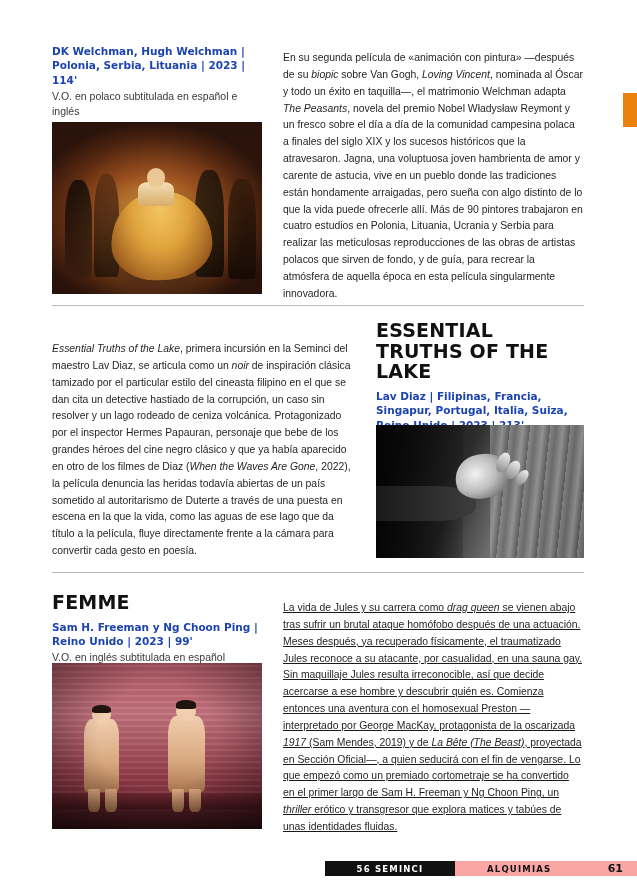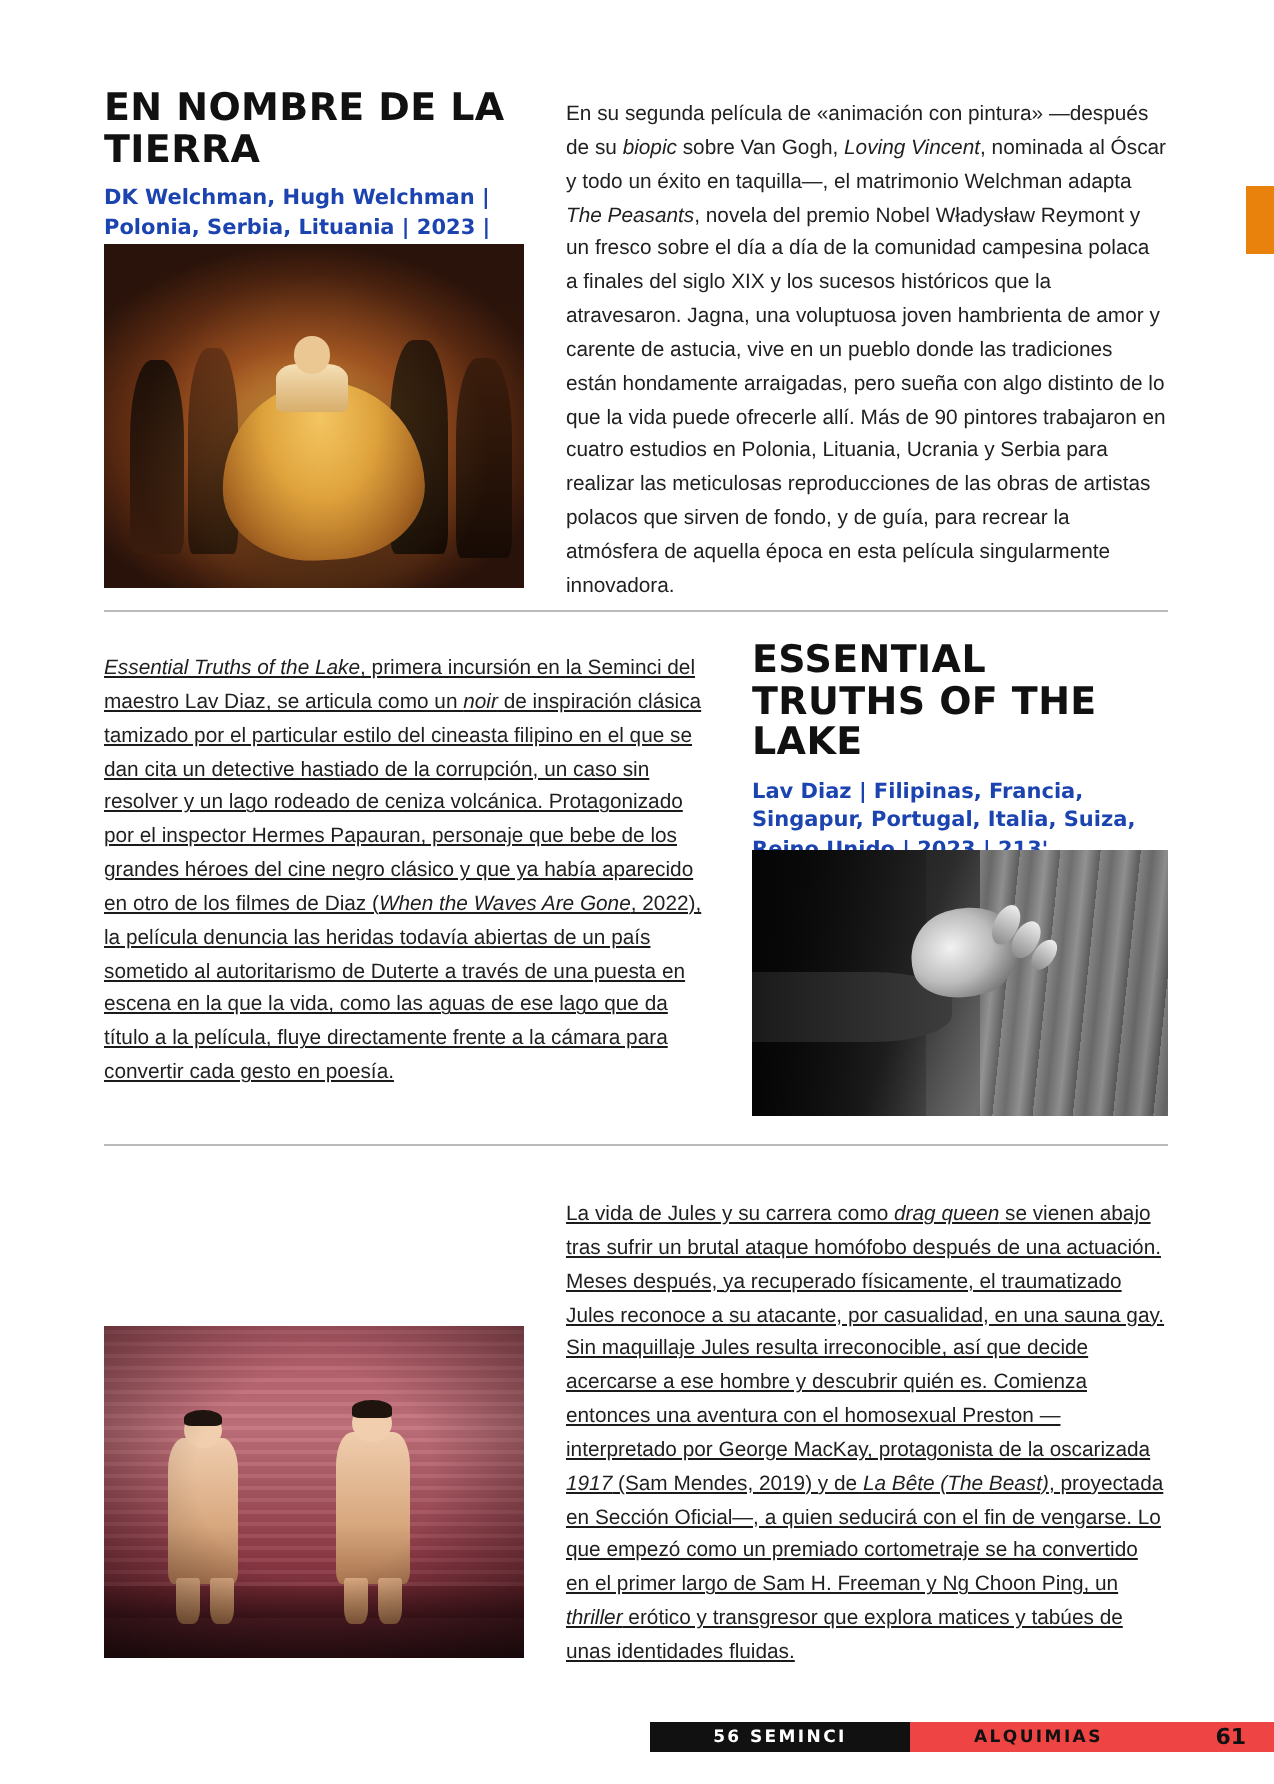--- a/index.html
+++ b/index.html
@@ -89,23 +89,22 @@
     position: absolute;
     left: 283px;
     top: 50px;
     width: 300px;
   }
 
   
   #etl-left {
     position: absolute;
     left: 52px;
-    top: 327px;
+    top: 341px;
     width: 300px;
-    text-decoration: underline;
   }
   #etl-right {
     position: absolute;
     left: 376px;
     top: 320px;
     width: 208px;
   }
   #etl-photo {
     position: absolute;
     left: 376px;
@@ -156,21 +155,21 @@
     display: flex;
     align-items: center;
     justify-content: center;
   }
   .footer-right {
     position: absolute;
     left: 455px;
     top: 861px;
     right: 0;
     height: 15px;
-    background: #ef4444;
+    background: #fca5a5;
     display: flex;
     align-items: center;
     justify-content: space-between;
     padding: 0 14px 0 32px;
     box-sizing: border-box;
   }
   .footer-right .sec {
     font-family: "DejaVu Sans", sans-serif;
     font-weight: bold;
     font-size: 8.5px;
@@ -327,21 +326,20 @@
   }
 </style>
 </head>
 <body>
 
 <div class="page">
 
   <div class="edge-tab"></div>
 
   <div id="nt-left">
-    <h2 class="title">EN NOMBRE DE LA TIERRA</h2>
     <p class="credits">DK Welchman, Hugh Welchman | Polonia, Serbia, Lituania | 2023 | 114'</p>
     <p class="version">V.O. en polaco subtitulada en español e inglés</p>
   </div>
 
   <div id="nt-photo">
     <div class="photo">
       <div class="p1-bg"></div>
       <div class="p1-fig p1-f1"></div>
       <div class="p1-fig p1-f2"></div>
       <div class="p1-fig p1-f3"></div>
@@ -377,20 +375,25 @@
       <div class="p2-arm"></div>
       <div class="p2-hand"></div>
       <div class="p2-finger p2-fi1"></div>
       <div class="p2-finger p2-fi2"></div>
       <div class="p2-finger p2-fi3"></div>
     </div>
   </div>
 
   <div class="divider" style="left:52px; top:572px; width:532px;"></div>
 
+  <div id="femme-left">
+    <h2 class="title">FEMME</h2>
+    <p class="credits">Sam H. Freeman y Ng Choon Ping | Reino Unido | 2023 | 99'</p>
+    <p class="version">V.O. en inglés subtitulada en español</p>
+  </div>
 
   <div id="femme-photo">
     <div class="photo">
       <div class="p3-bg"></div>
       <div class="p3-wallpaper"></div>
       <div class="p3-bench"></div>
       <div class="p3-floor"></div>
       <div class="p3-body p3-b1"></div>
       <div class="p3-body p3-b2"></div>
       <div class="p3-head p3-h1"></div>

